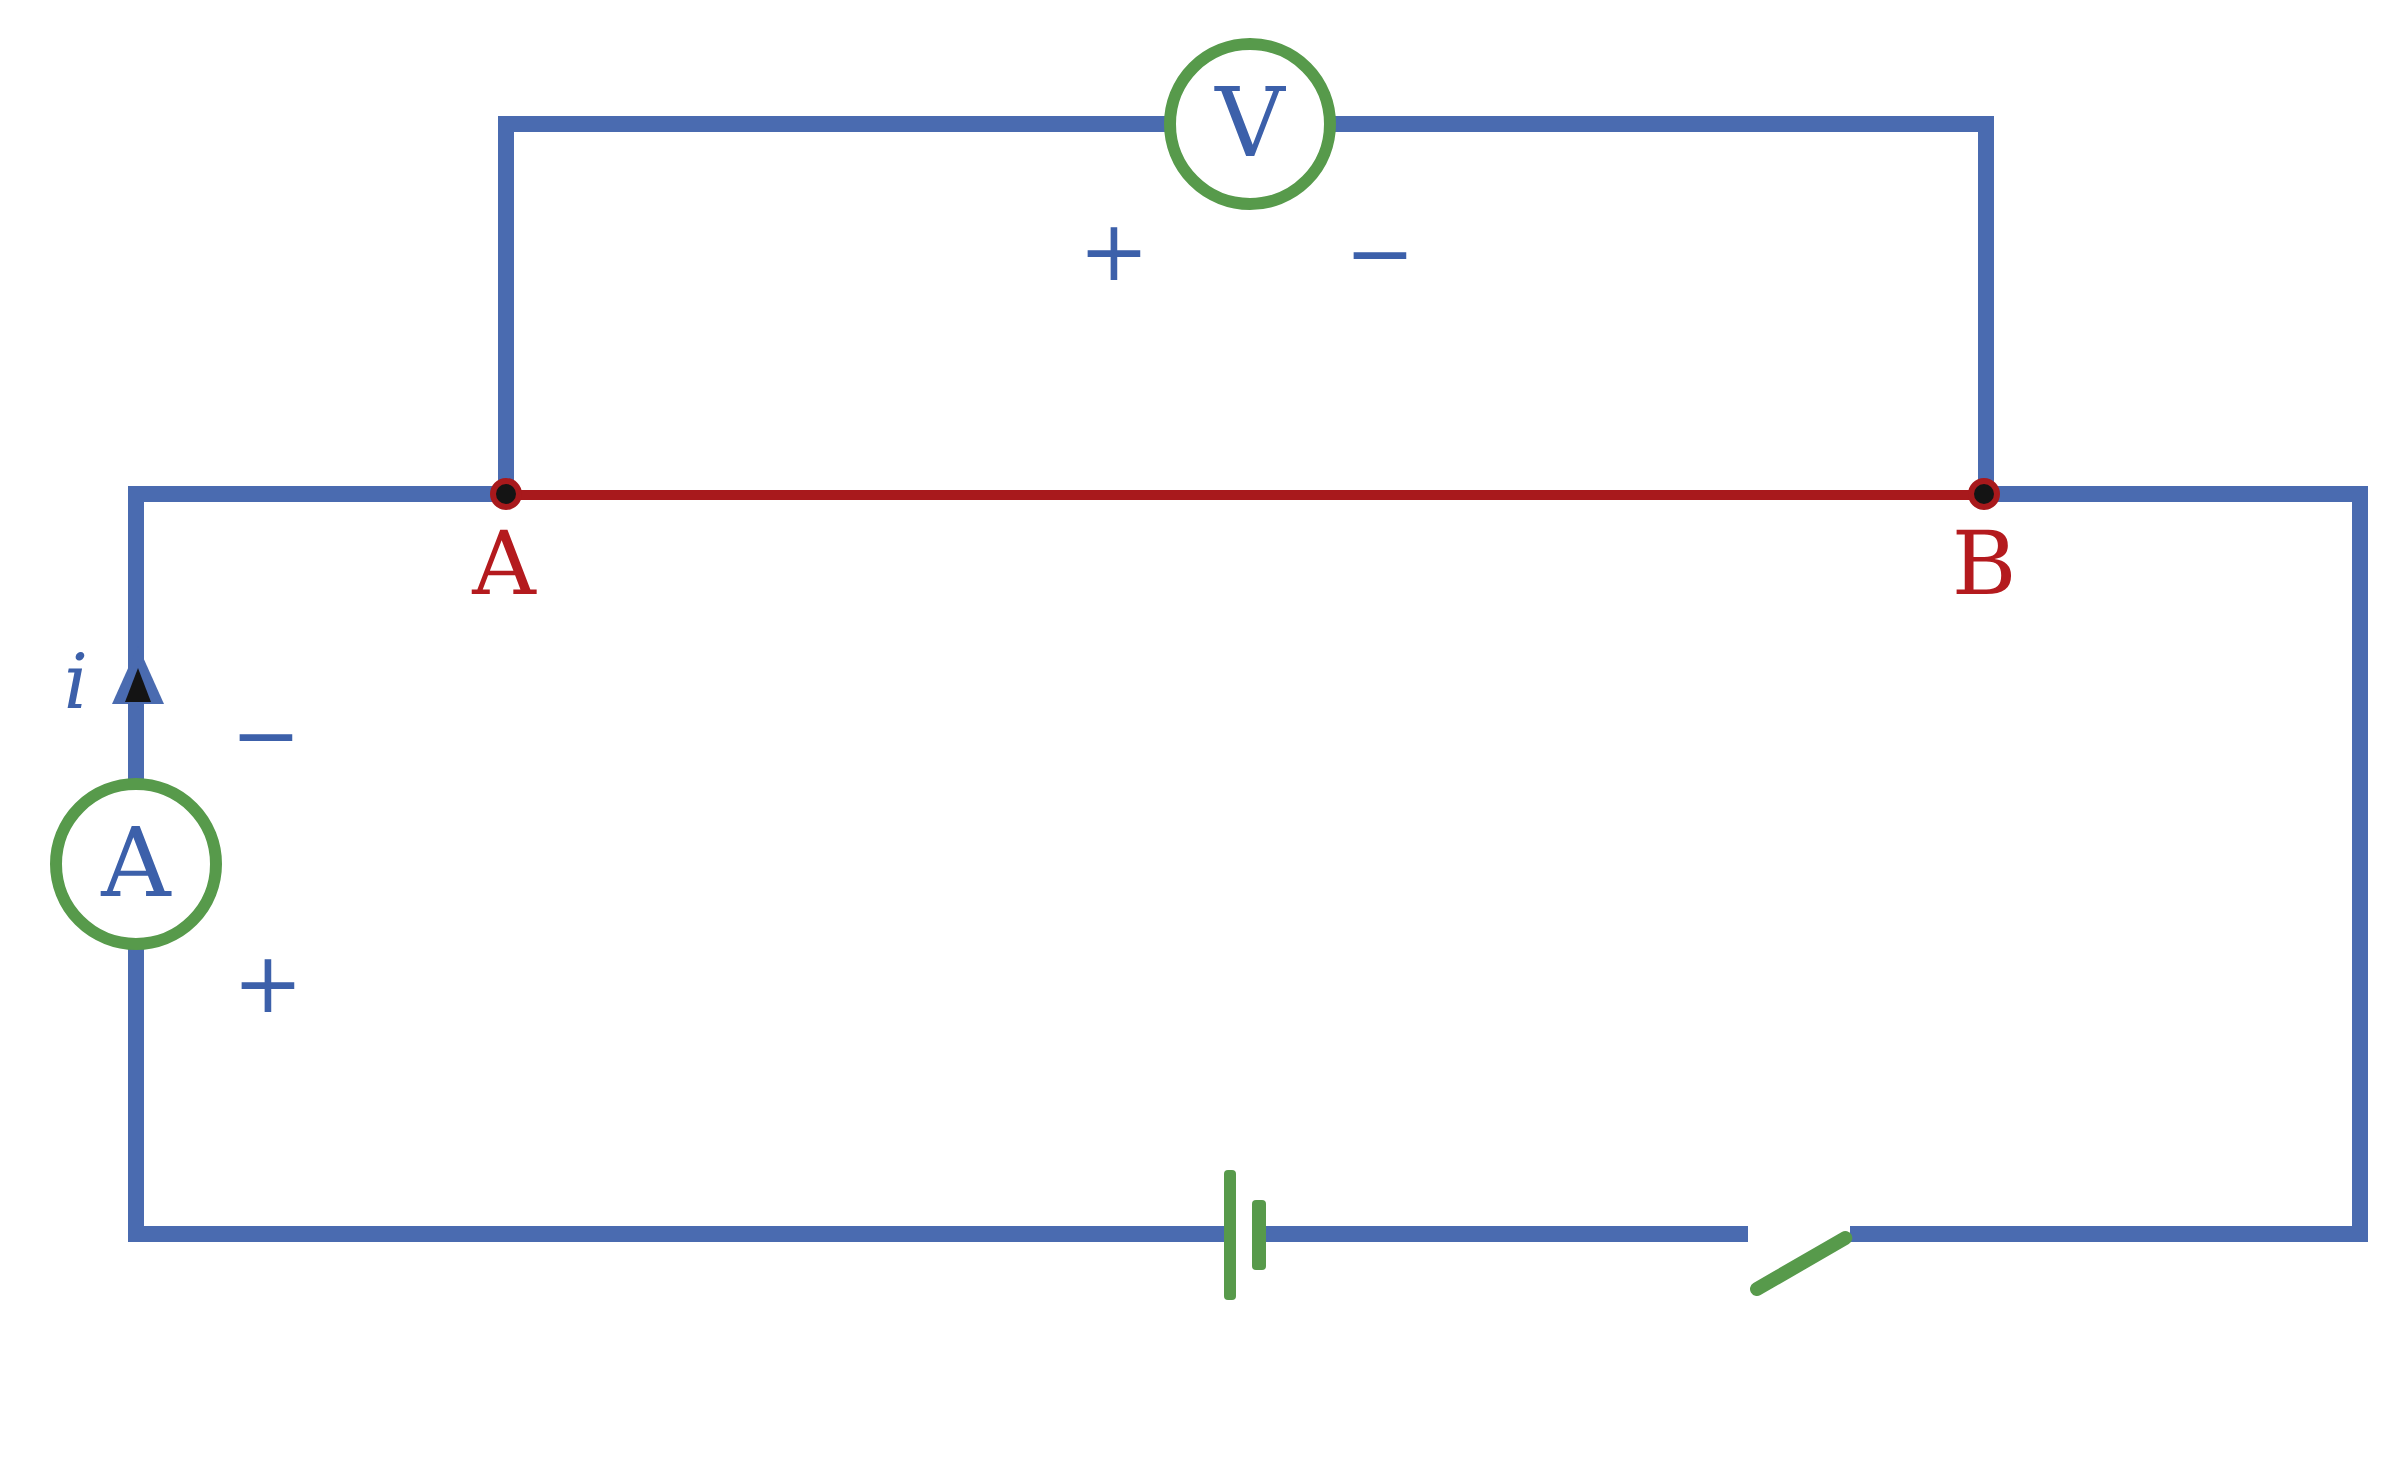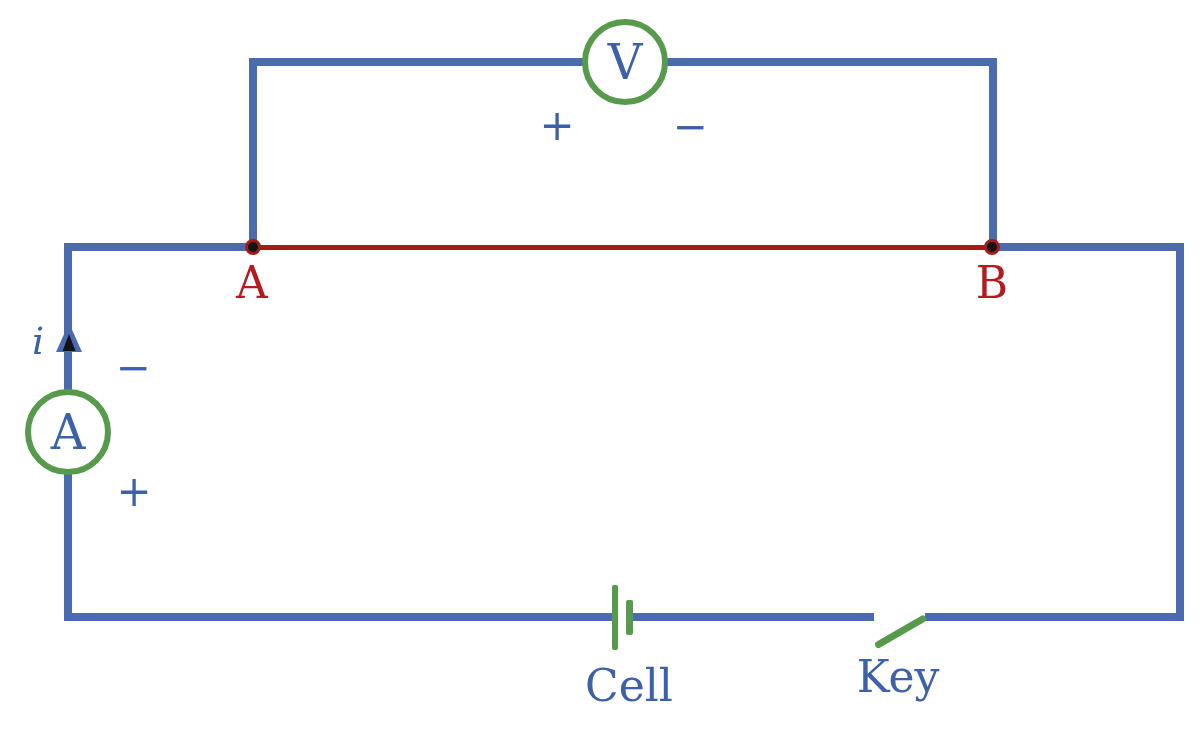--- a/index.html
+++ b/index.html
@@ -107,18 +107,16 @@
   <div class="lbl sign" style="left:134px; top:492px;">+</div>
 
   <svg class="arrow-svg" width="28" height="30" viewBox="0 0 28 30">
     <polygon class="arrow-outer" points="14,0 27,29 1,29"></polygon>
     <polygon class="arrow-inner" points="14,11 20.5,28 7.5,28"></polygon>
   </svg>
   <div class="lbl" style="left:38px; top:341px; font-size:38px; font-style:italic;">i</div>
 
   <div class="plate" style="left:612px; top:585px; width:6px; height:65px;"></div>
   <div class="plate" style="left:626px; top:600px; width:7px; height:35px;"></div>
-  <div class="lbl name" style="left:629px; top:686px;">Cell</div>
 
   <div class="lever"></div>
-  <div class="lbl name" style="left:898px; top:677px;">Key</div>
 
 </div>
 
 </body></html>

